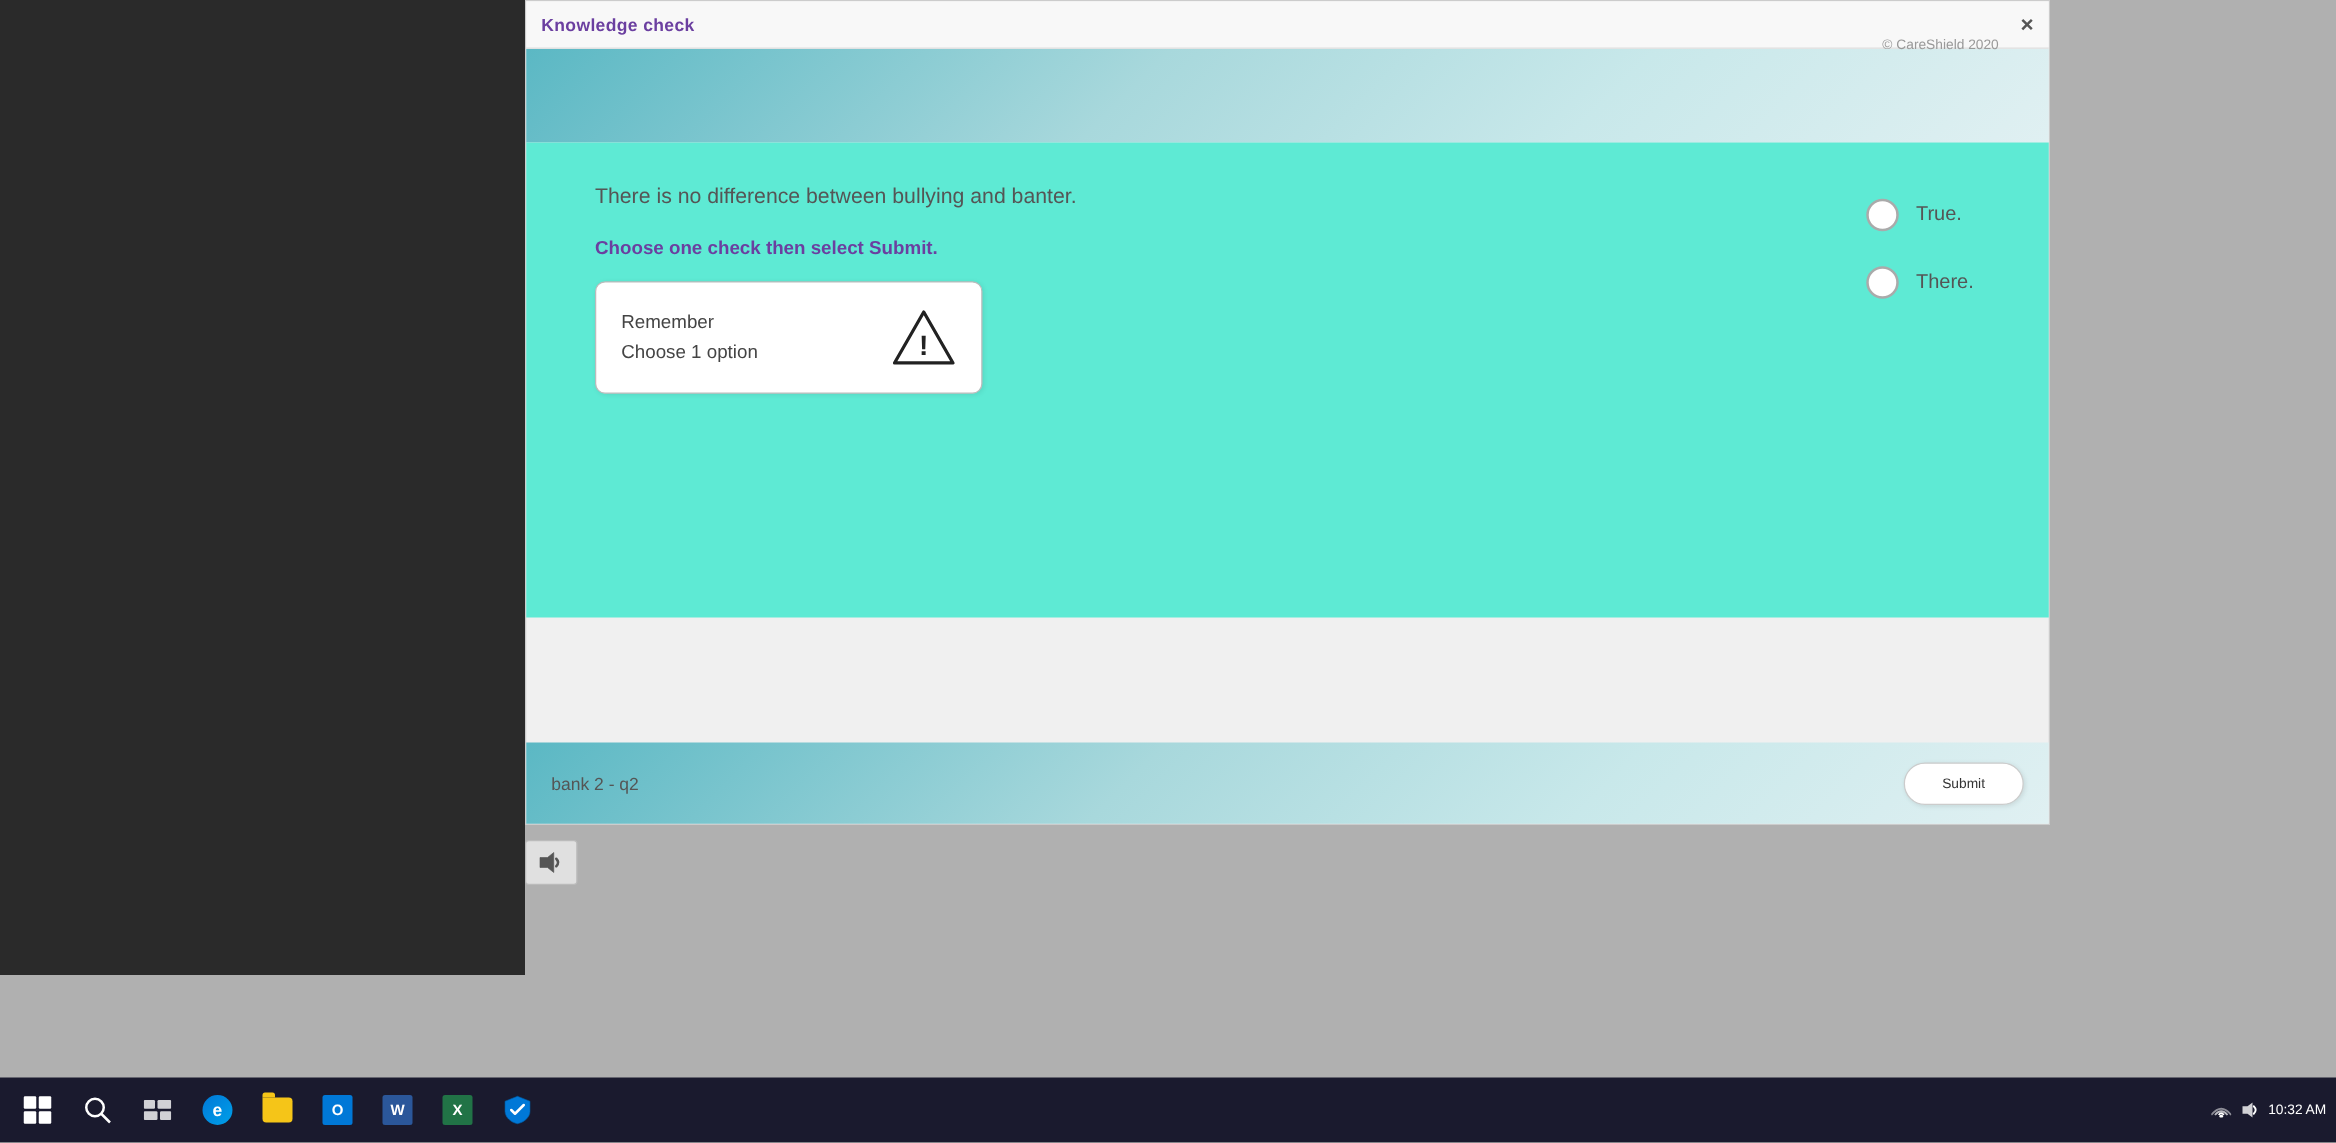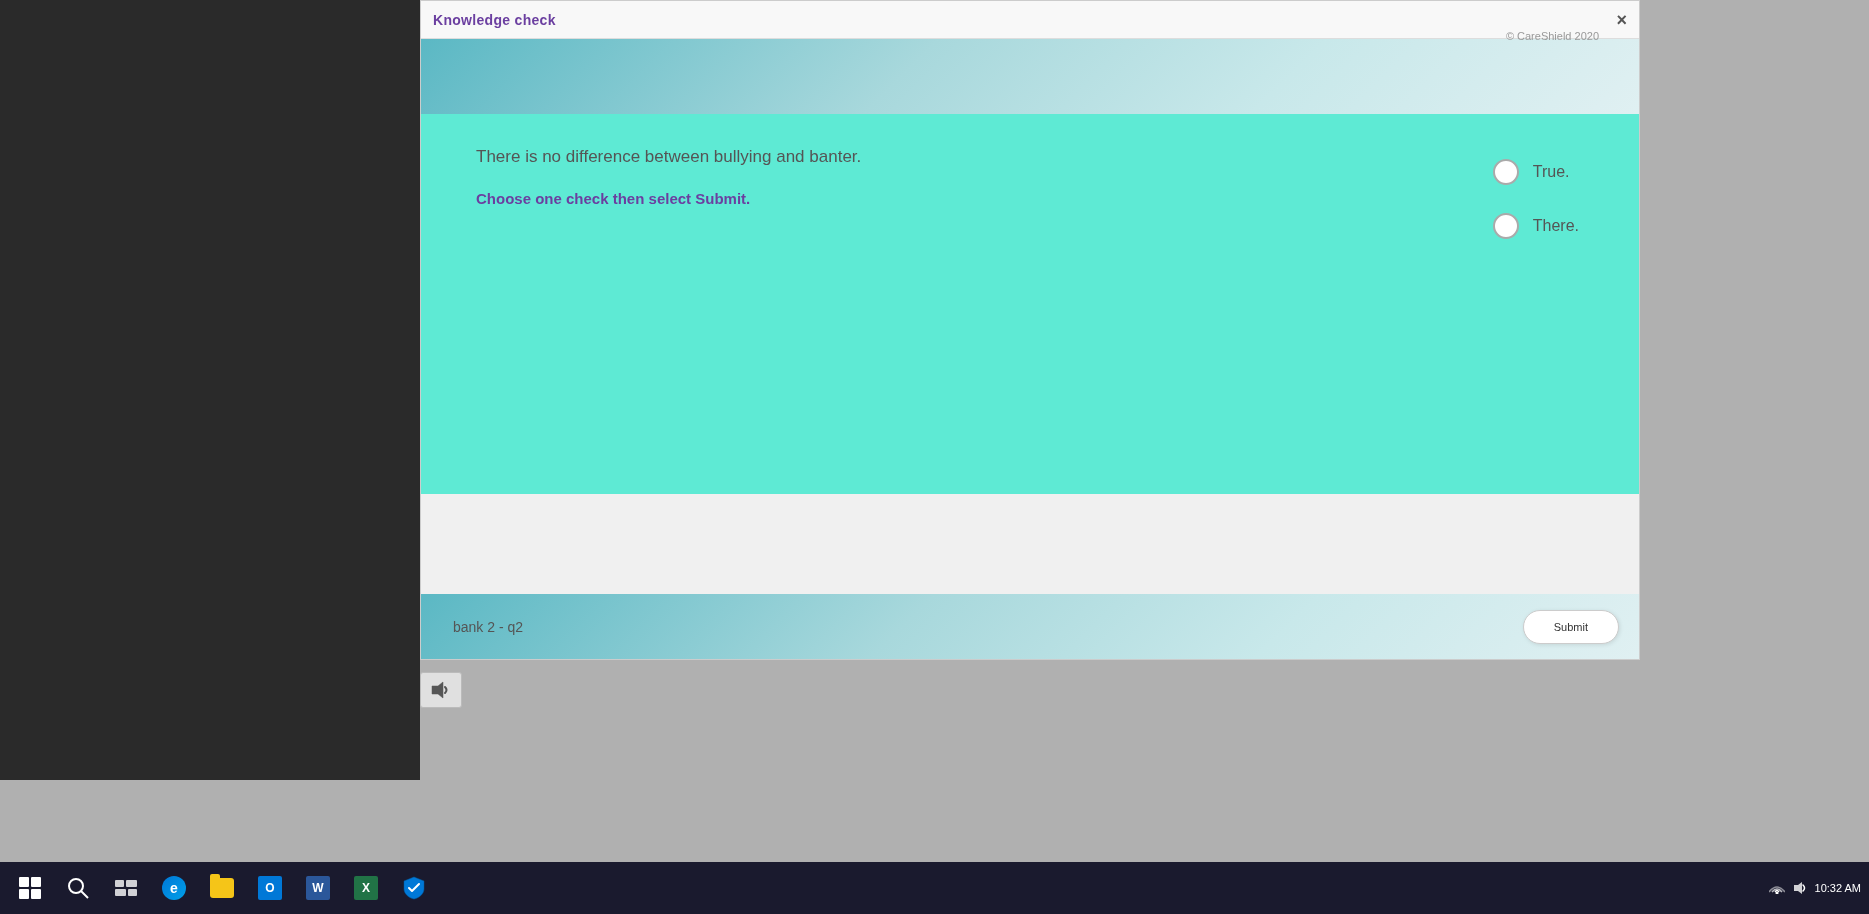--- a/index.html
+++ b/index.html
@@ -177,21 +177,20 @@
       padding: 0 20px;
       position: absolute;
       bottom: 0;
       left: 0;
       right: 0;
     }
 
     .bank-label {
       color: #555;
       font-size: 14px;
-      margin-left: 12px;
     }
 
     .submit-btn {
       background: #fff;
       border: 1.5px solid #ccc;
       border-radius: 20px;
       padding: 10px 30px;
       font-size: 11px;
       color: #333;
       cursor: pointer;
@@ -354,20 +353,31 @@
   </div>
 
   <div class="gradient-banner"></div>
 
   <div class="content-area">
 
     <p class="question-text">There is no difference between bullying and banter.</p>
 
     <p class="instruction-text">Choose one check then select Submit.</p>
 
+    <div class="remember-box">
+      <div class="remember-text">
+        <span>Remember</span><br>
+        <span>Choose 1 option</span>
+      </div>
+
+      <svg class="warning-icon" viewBox="0 0 60 55" fill="none" xmlns="http://www.w3.org/2000/svg">
+        <polygon points="30,4 57,51 3,51" stroke="#222" stroke-width="3" fill="white" stroke-linejoin="round"></polygon>
+        <text x="30" y="44" text-anchor="middle" font-size="26" font-weight="bold" fill="#222">!</text>
+      </svg>
+    </div>
 
     <div class="radio-options">
       <div class="radio-option">
         <div class="radio-circle"></div>
         <span class="radio-label">True.</span>
       </div>
       <div class="radio-option">
         <div class="radio-circle"></div>
         <span class="radio-label">There.</span>
       </div>

